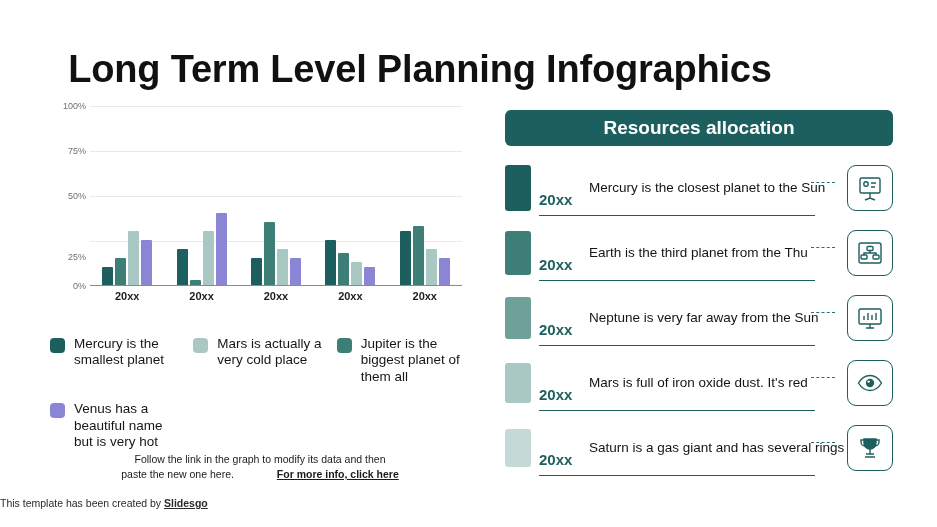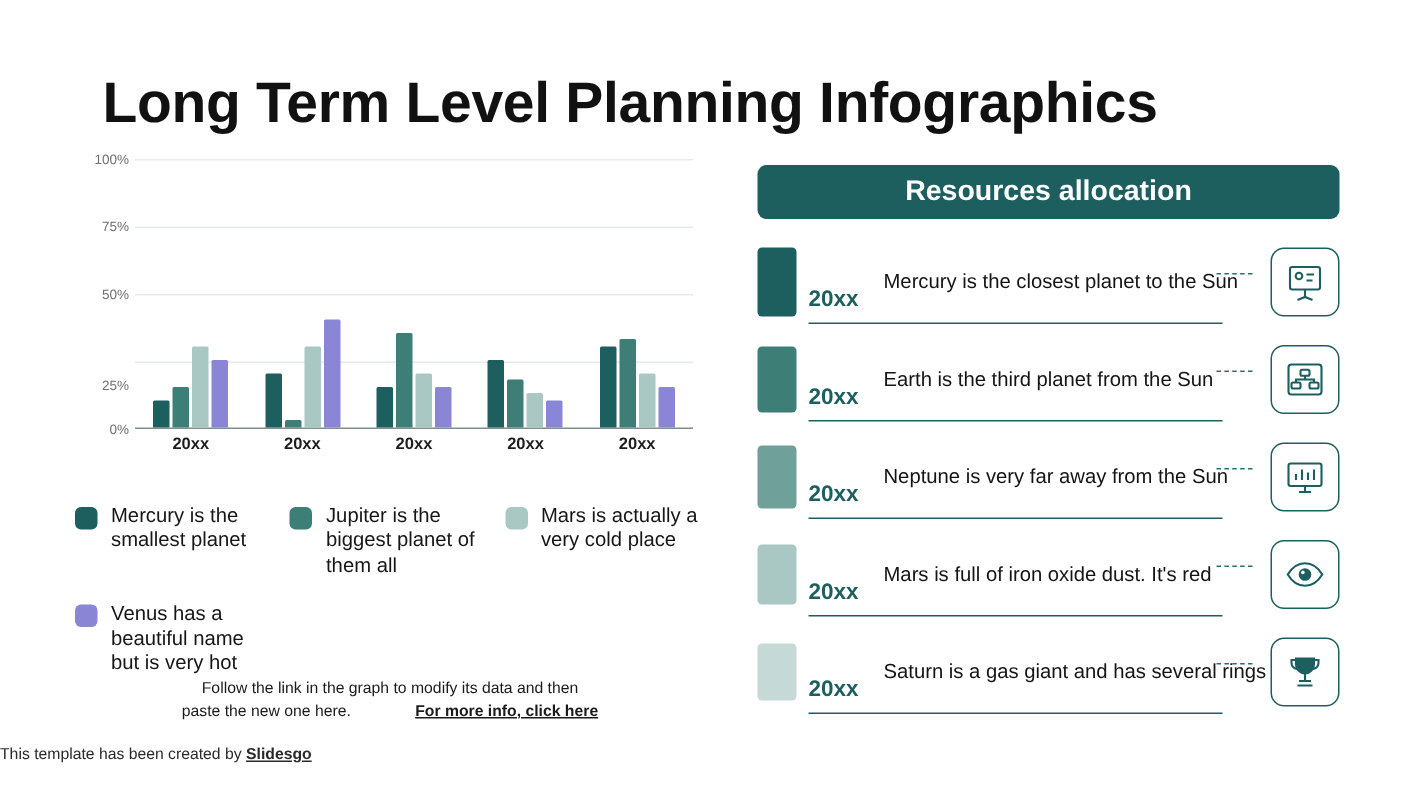--- a/index.html
+++ b/index.html
@@ -299,26 +299,26 @@
     <span>20xx</span>
   </div>
 </div>
 
 <div class="legend">
   <div class="legend-item">
     <span class="legend-swatch" style="background:#1d5f5f;"></span>
     <span class="legend-text">Mercury is the smallest planet</span>
   </div>
   <div class="legend-item">
+    <span class="legend-swatch" style="background:#a9c8c3;"></span>
+    <span class="legend-text">Mars is actually a very cold place</span>
+  </div>
+  <div class="legend-item">
     <span class="legend-swatch" style="background:#3d7e77;"></span>
     <span class="legend-text">Jupiter is the biggest planet of them all</span>
-  </div>
-  <div class="legend-item">
-    <span class="legend-swatch" style="background:#a9c8c3;"></span>
-    <span class="legend-text">Mars is actually a very cold place</span>
   </div>
   <div class="legend-item">
     <span class="legend-swatch" style="background:#8b85d6;"></span>
     <span class="legend-text">Venus has a beautiful name but is very hot</span>
   </div>
 </div>
 
 <div class="graph-note">
   <span>Follow the link in the graph to modify its data and then</span><br>
   <span>paste the new one here. </span><b><u>For more info, click here</u></b>
@@ -342,21 +342,21 @@
             <rect x="4" y="4" width="20" height="15" rx="1.5"></rect>
             <circle cx="10" cy="10" r="2.2"></circle>
             <path d="M15 9h5M15 13h4"></path>
             <path d="M14 19v5M9 26l5-2 5 2"></path>
           </svg>
         </div>
       </div>
       <div class="row">
         <div class="row-bar" style="background:#3d7e77;height:44px;"></div>
         <div class="row-year">20xx</div>
-        <div class="row-text">Earth is the third planet from the Sun</div>
+        <div class="row-text">Earth is the third planet from the Thu</div>
         <div class="row-underline"></div>
         <div class="dashes"></div>
         <div class="row-icon">
           <svg width="28" height="28" viewBox="0 0 28 28" fill="none" stroke="#1d5f5f" stroke-width="1.4">
             <rect x="3" y="4" width="22" height="20" rx="2"></rect>
             <rect x="11" y="7.5" width="6" height="4" rx="1"></rect>
             <rect x="5" y="16" width="6" height="4" rx="1"></rect>
             <rect x="17" y="16" width="6" height="4" rx="1"></rect>
             <path d="M14 11.5v2.5M8 16v-2h12v2"></path>
           </svg>

